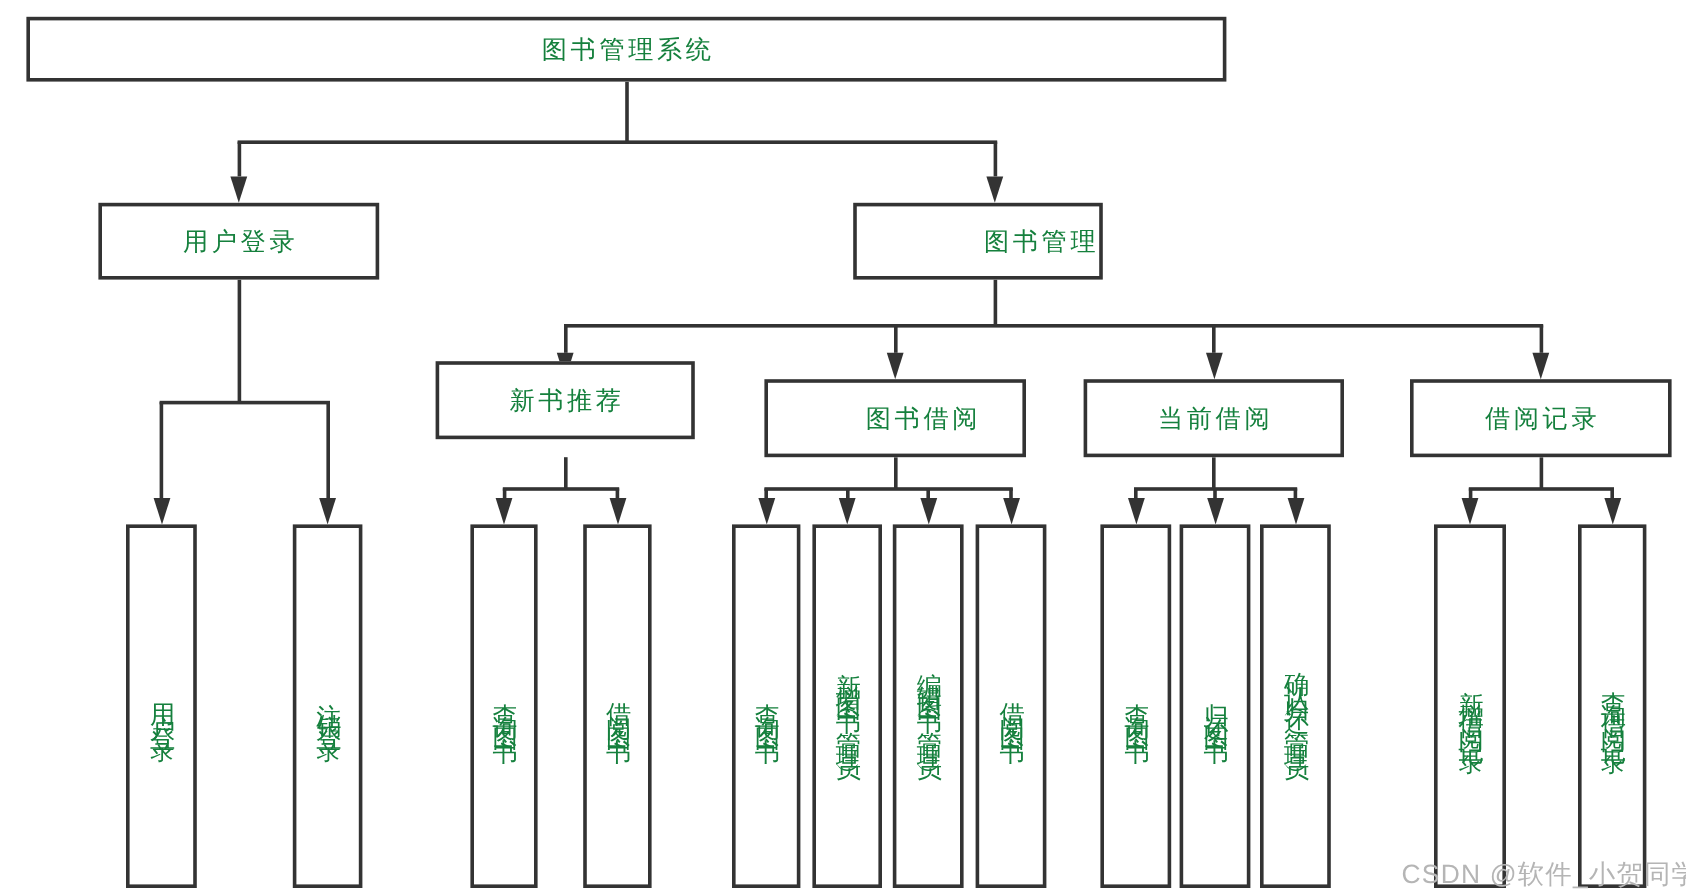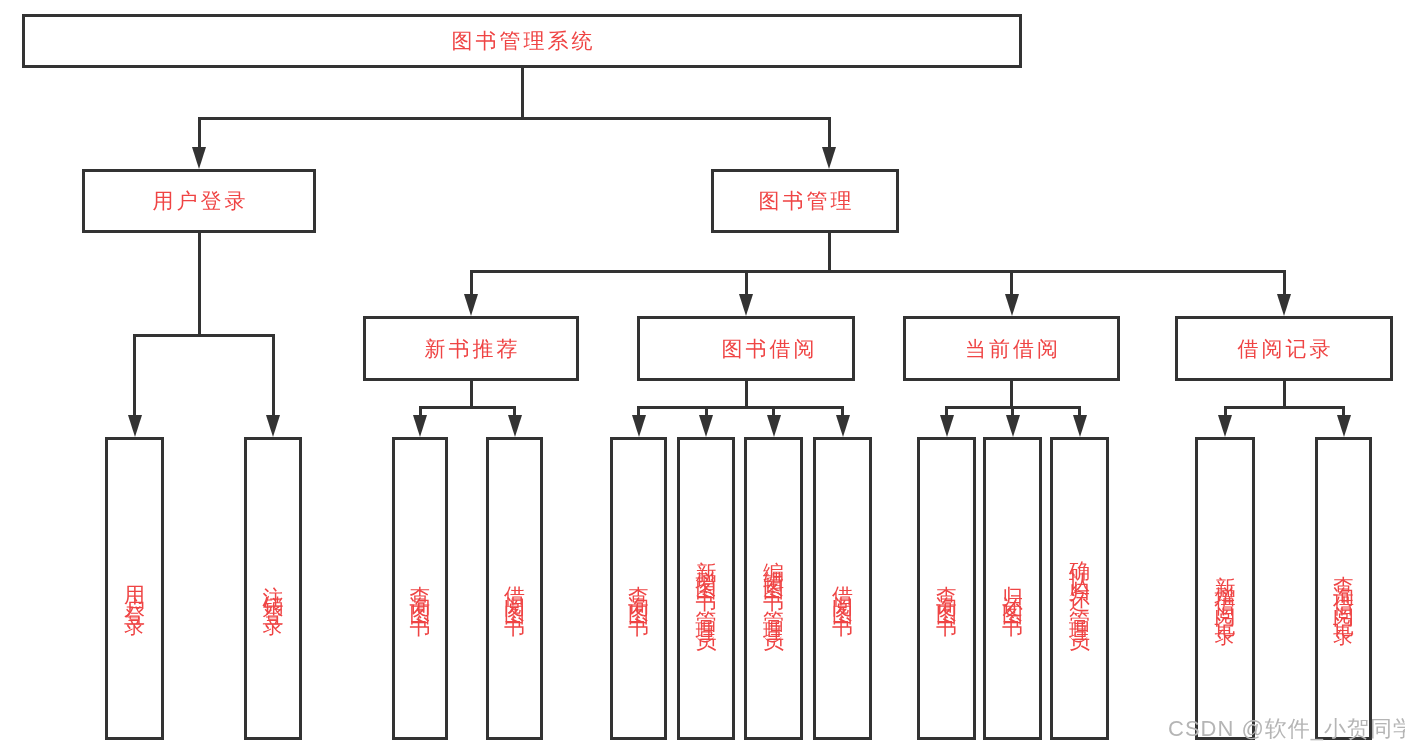--- a/index.html
+++ b/index.html
@@ -19,21 +19,21 @@
     position: absolute;
     background: #ffffff;
     border: 3px solid #333333;
     box-sizing: border-box;
     display: flex;
     align-items: center;
     justify-content: center;
     z-index: 2;
   }
   .node .lbl {
-    color: #ef4444;
+    color: #15803d;
     white-space: nowrap;
   }
   .node.h .lbl {
     font-size: 21px;
     letter-spacing: 3px;
     text-indent: 3px;
   }
   .node.v .lbl {
     writing-mode: vertical-rl;
     text-orientation: mixed;
@@ -122,24 +122,24 @@
     <div class="vline" style="left: 1223.5px; top: 407px; width: 3px; height: 8px;"></div>
     <div class="arrowhead" style="left: 1218px; top: 415px;"></div>
     <div class="vline" style="left: 1342px; top: 407px; width: 3px; height: 8px;"></div>
     <div class="arrowhead" style="left: 1336.5px; top: 415px;"></div>
     <div class="node h" style="left: 22px; top: 14px; width: 1000px; height: 54px;">
       <span class="lbl">图书管理系统</span>
     </div>
     <div class="node h" style="left: 82px; top: 169px; width: 234px; height: 64px;">
       <span class="lbl">用户登录</span>
     </div>
-    <div class="node h" style="left: 711px; top: 169px; width: 188px; height: 64px;">
+    <div class="node h" style="left: 711px; top: 169px; width: 208px; height: 64px; justify-content: flex-end;">
       <span class="lbl">图书管理</span>
     </div>
-    <div class="node h" style="left: 363px; top: 316px; width: 216px; height: 65px;">
+    <div class="node h" style="left: 363px; top: 301px; width: 216px; height: 65px;">
       <span class="lbl">新书推荐</span>
     </div>
     <div class="node h" style="left: 637px; top: 316px; width: 218px; height: 65px; padding-left: 44px;">
       <span class="lbl">图书借阅</span>
     </div>
     <div class="node h" style="left: 903px; top: 316px; width: 217px; height: 65px;">
       <span class="lbl">当前借阅</span>
     </div>
     <div class="node h" style="left: 1175px; top: 316px; width: 218px; height: 65px;">
       <span class="lbl">借阅记录</span>

